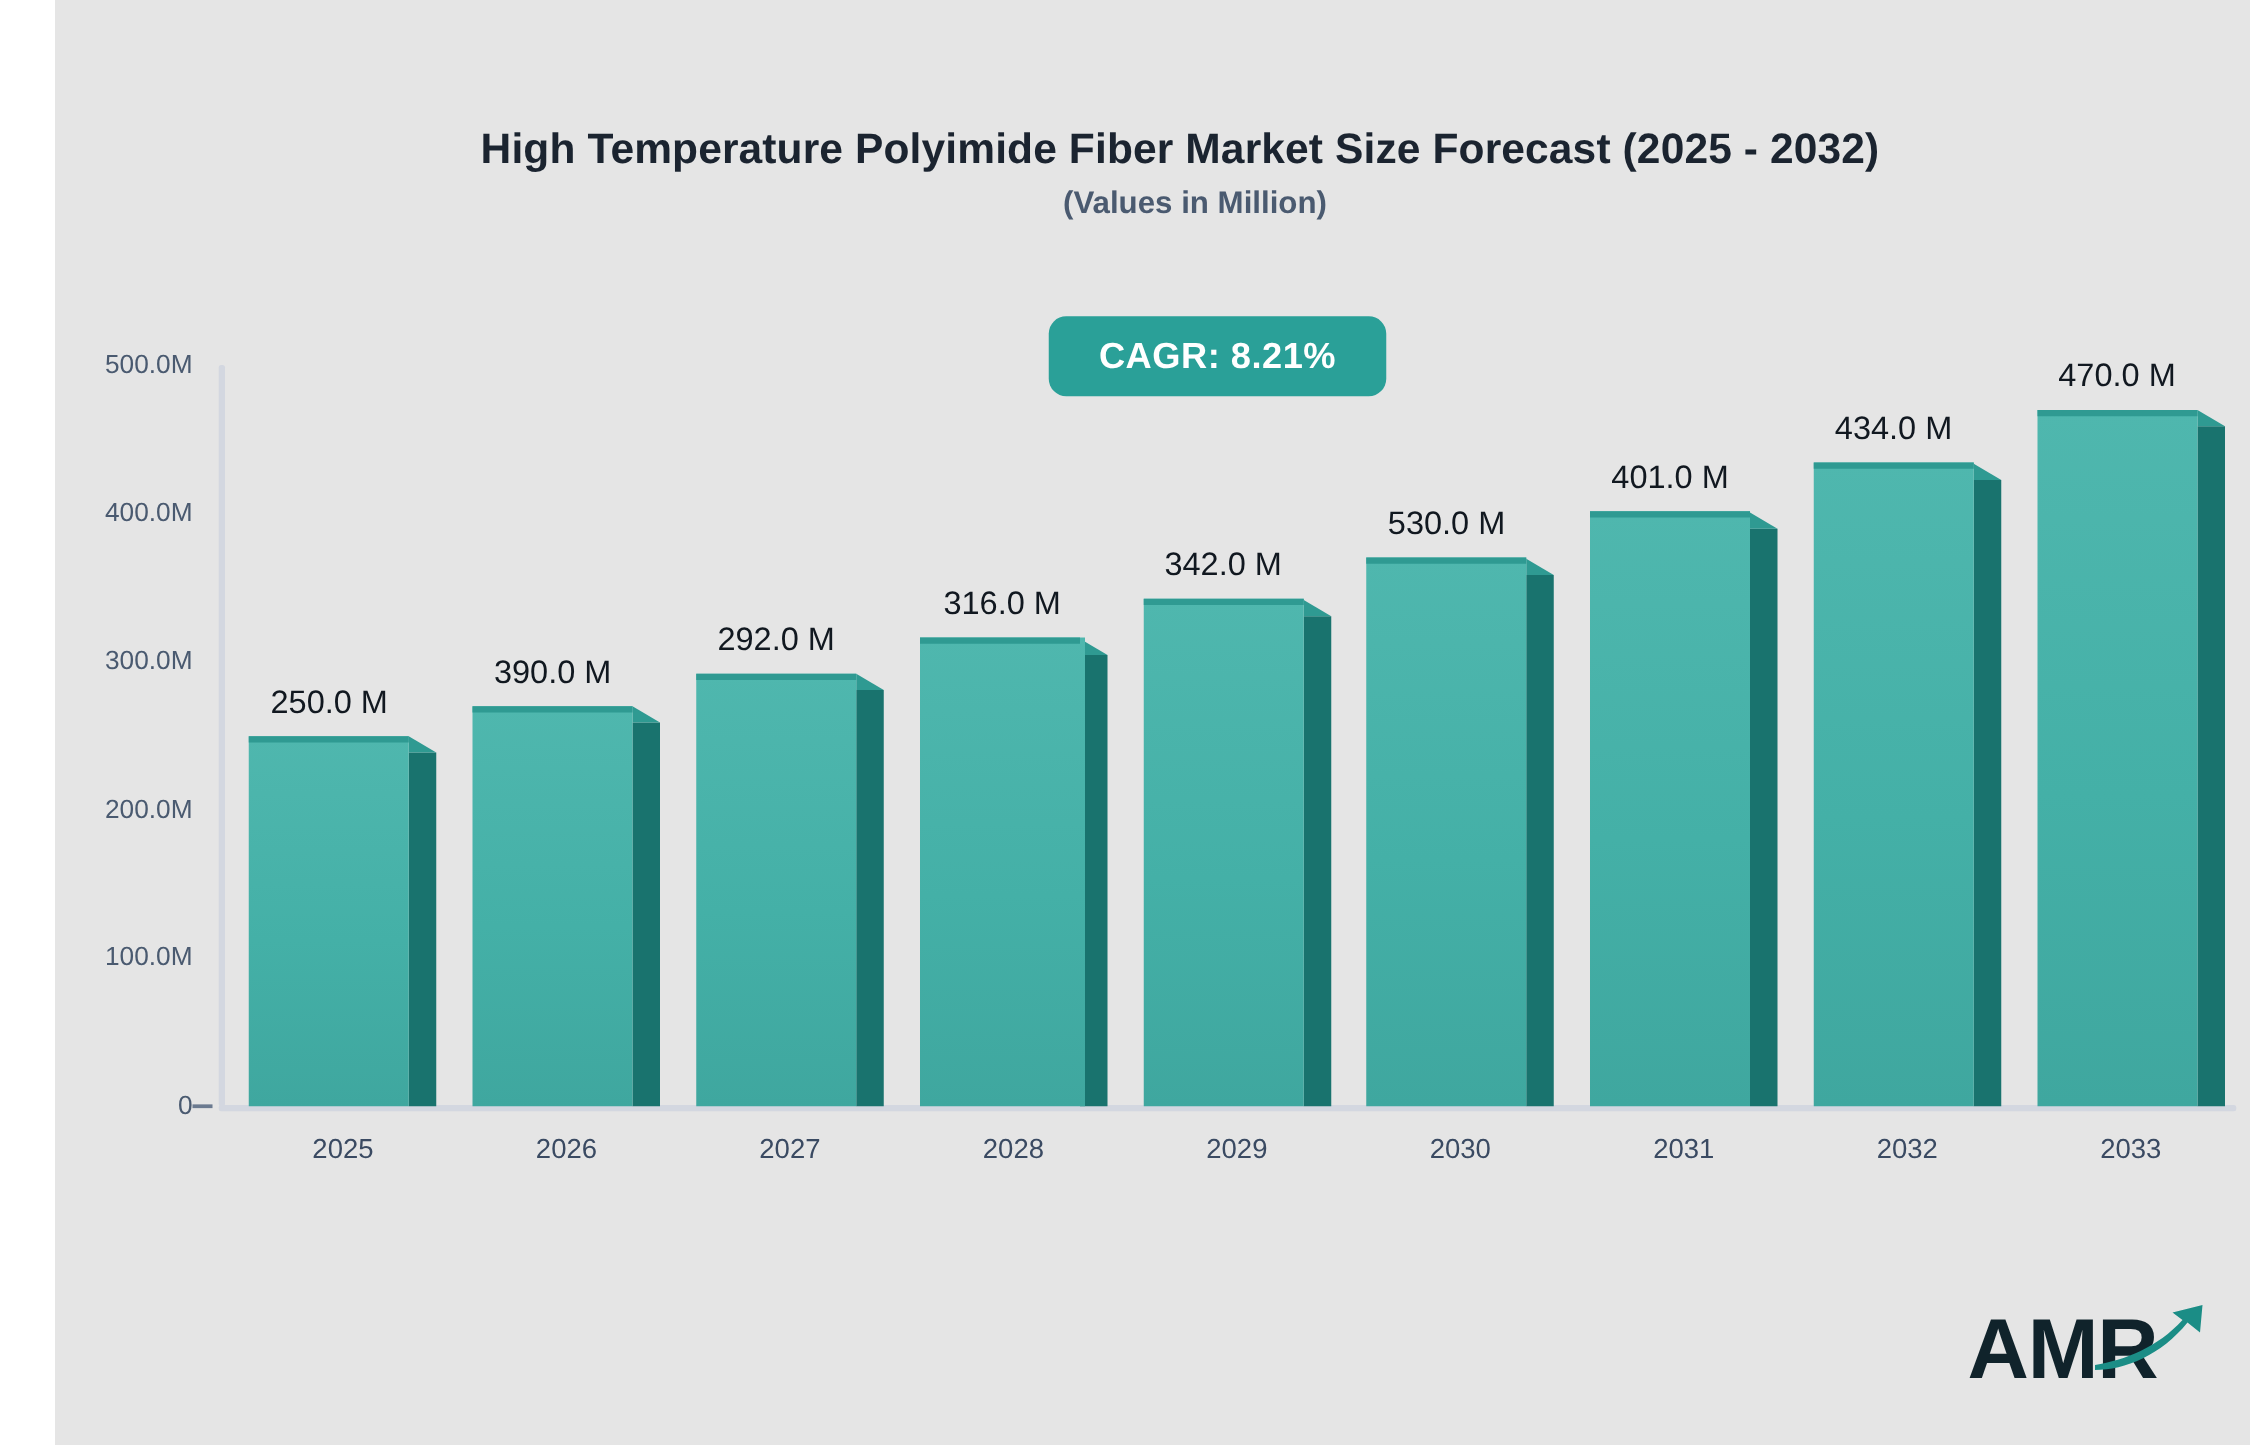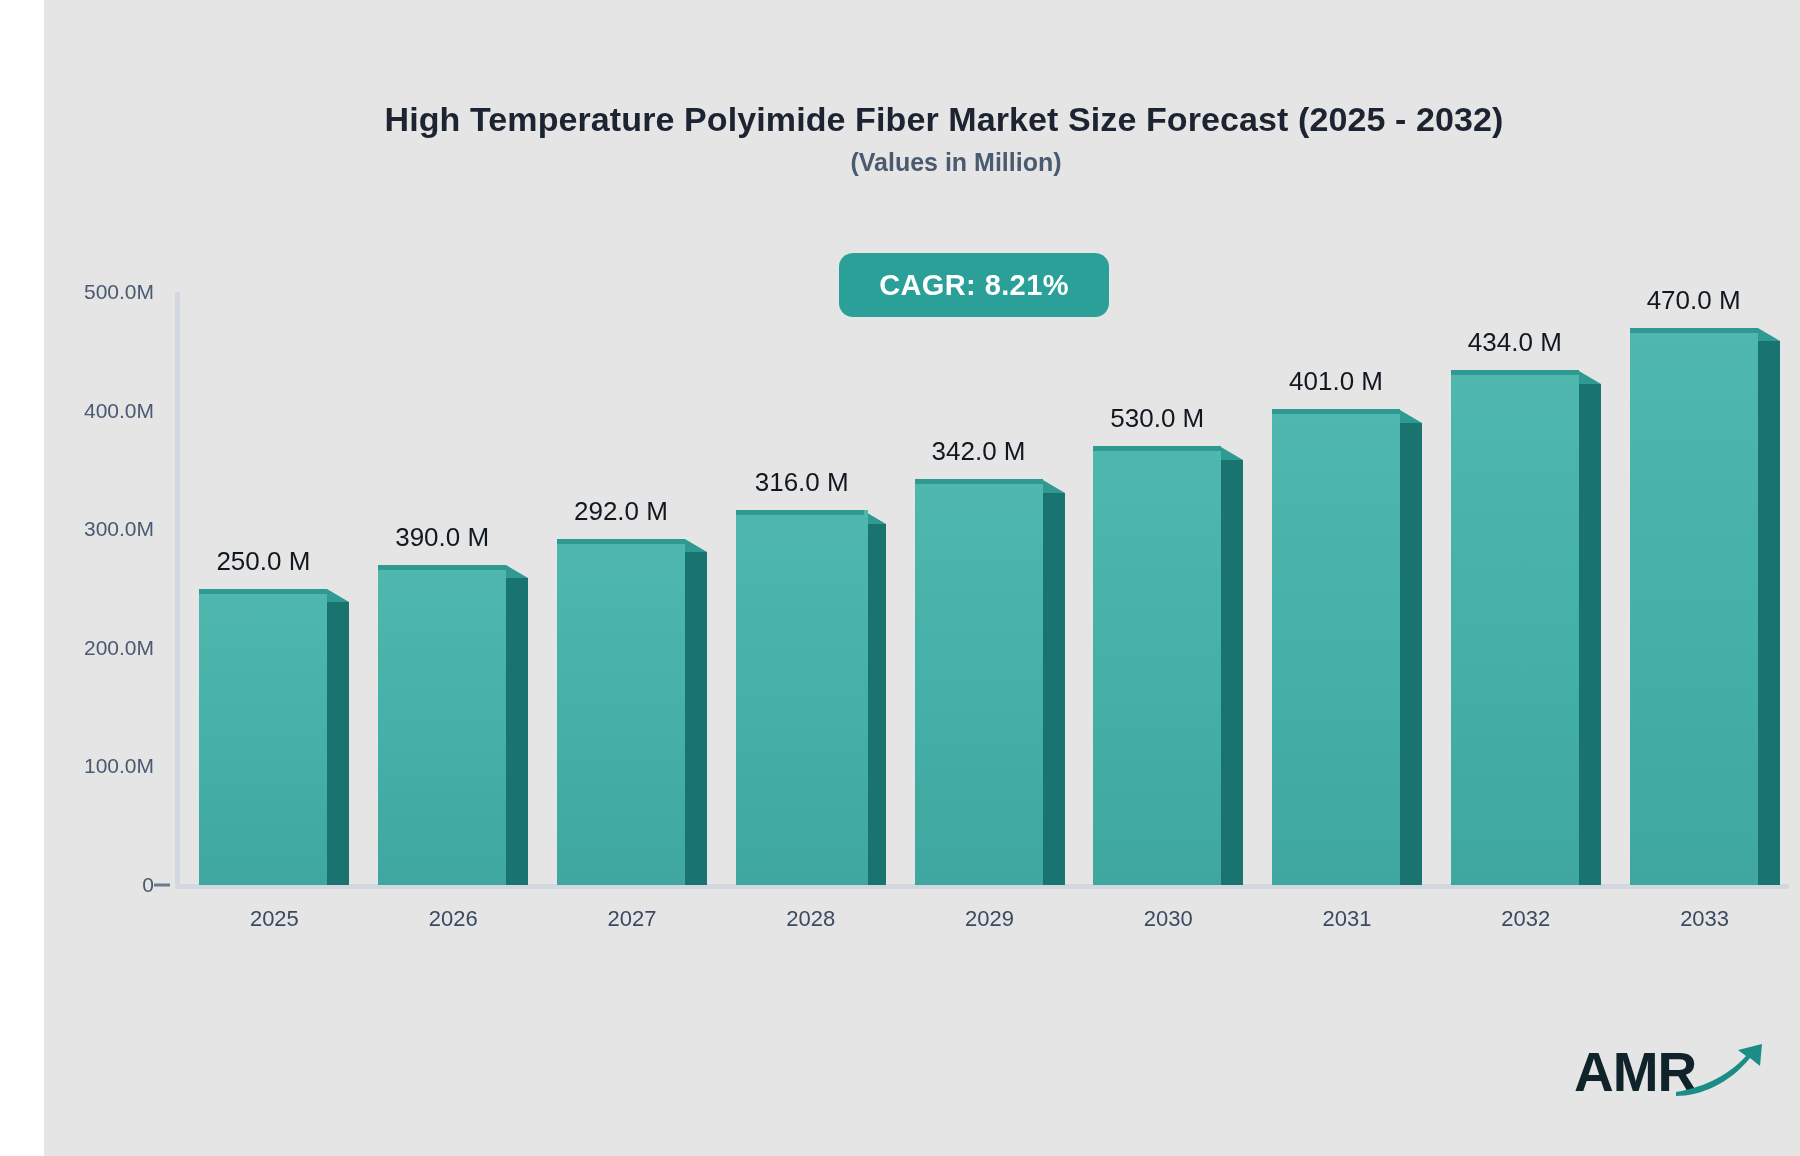--- a/index.html
+++ b/index.html
@@ -147,21 +147,21 @@
     position: absolute;
     left: 1530px;
     top: 1040px;
     width: 200px;
     height: 70px;
   }
   .logo-text {
     position: absolute;
     left: 0;
     top: 0;
-    font-size: 55px;
+    font-size: 68px;
     font-weight: bold;
     color: #10232b;
     letter-spacing: -1px;
   }
   .logo-arrow {
     position: absolute;
     left: 100px;
     top: 4px;
   }
 </style>

